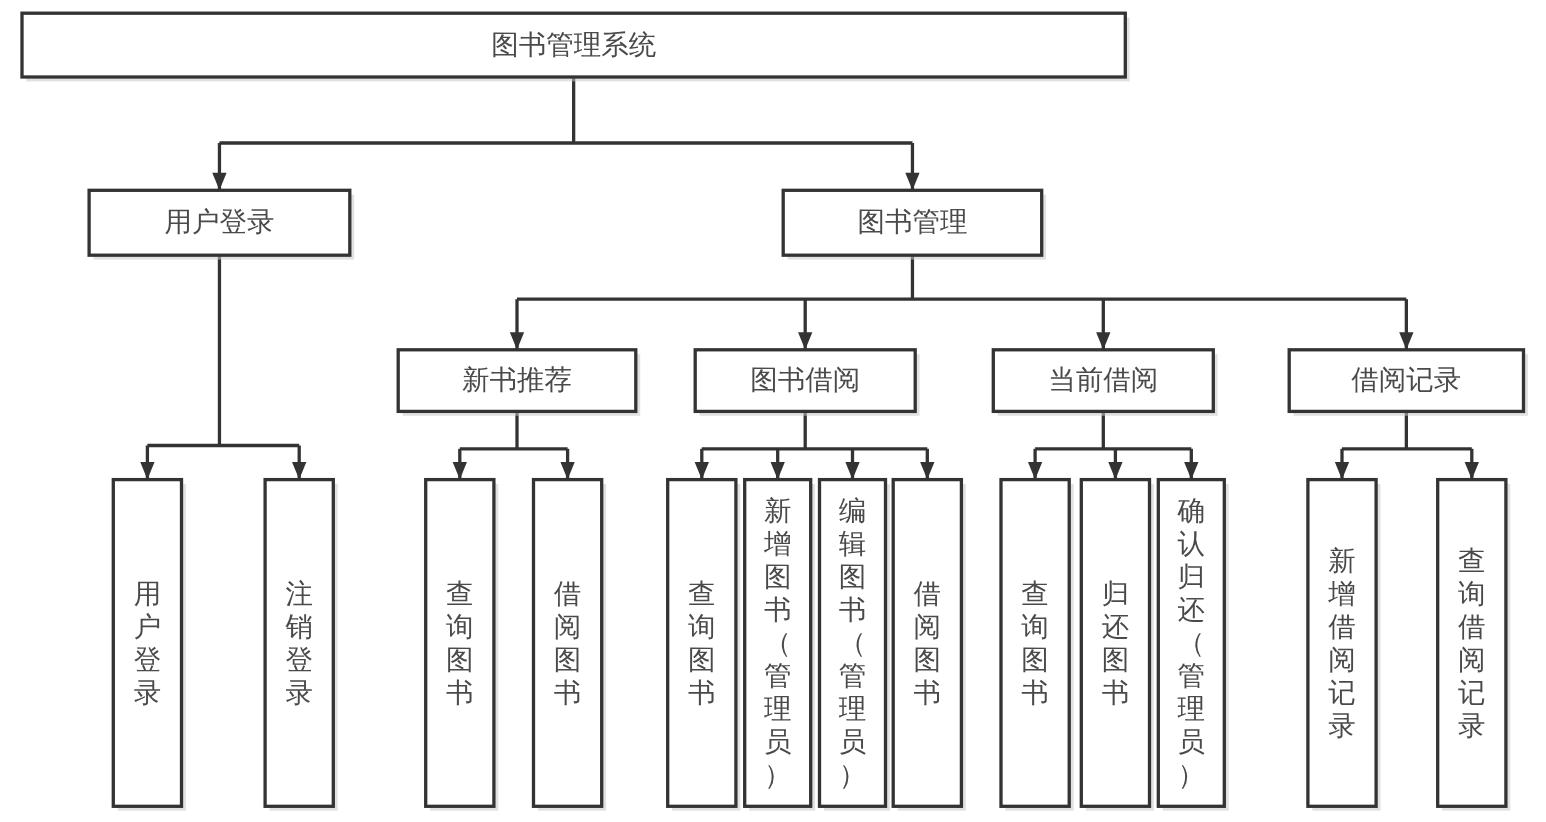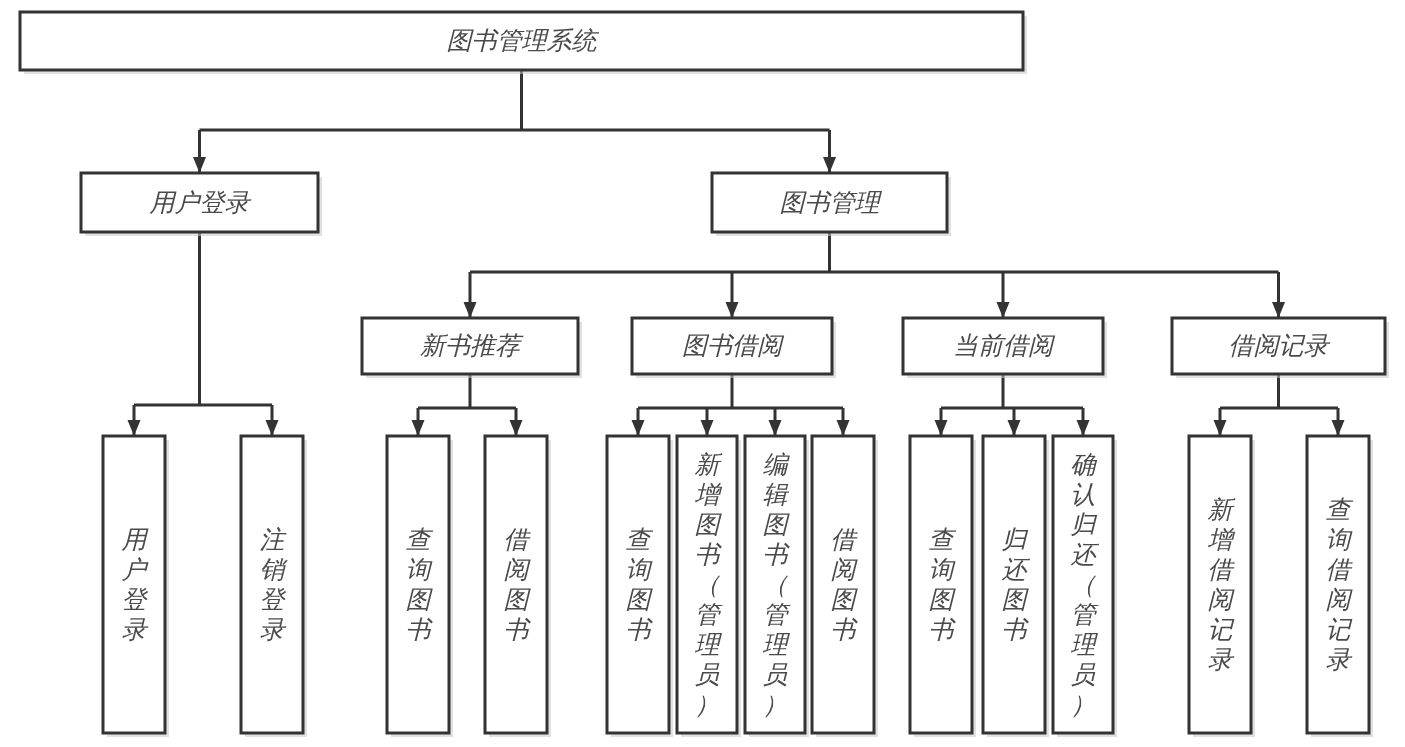--- a/index.html
+++ b/index.html
@@ -13,21 +13,20 @@
     position: relative;
     overflow: hidden;
     font-family: "DejaVu Sans", "Liberation Sans", sans-serif;
   }
   #diagram-root {
     position: absolute;
     left: 0;
     top: 0;
     width: 1405px;
     height: 653px;
-    font-style: italic;
   }
   svg.flow {
     display: block;
     width: 1405px;
     height: 747px;
   }
   .node-rect {
     fill: #ffffff;
     stroke: #333333;
     stroke-width: 3;

